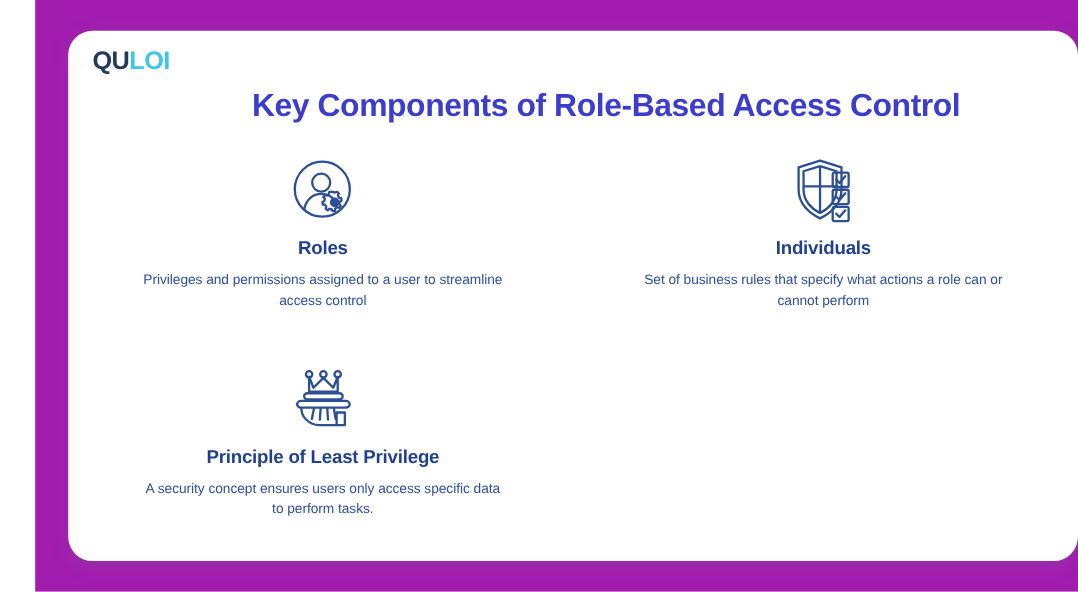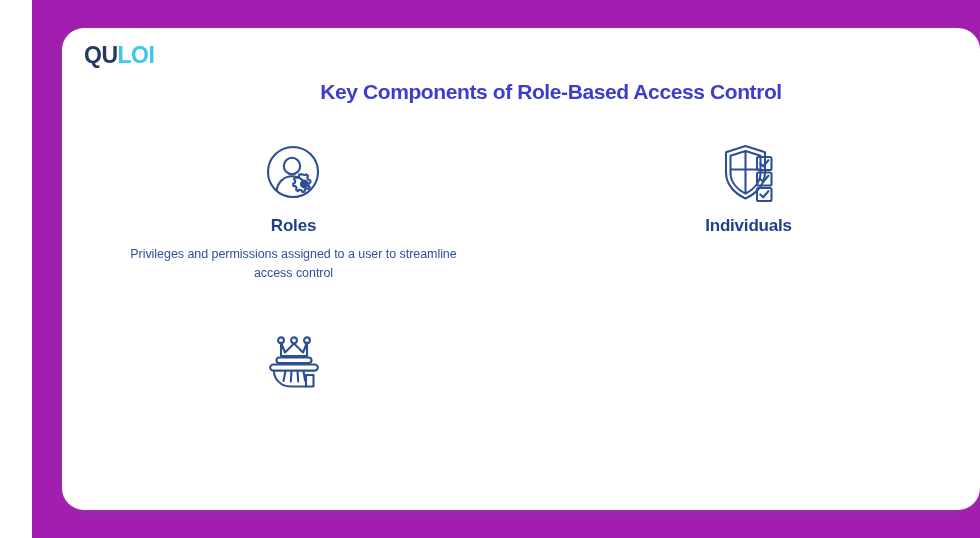--- a/index.html
+++ b/index.html
@@ -52,21 +52,21 @@
   .logo .logo-light { color: #3fc6e8; }
 
   
   .page-title {
     position: absolute;
     left: 0;
     right: 0;
     top: 52px;
     text-align: center;
     padding-left: 60px;
-    font-size: 21px;
+    font-size: 29px;
     font-weight: bold;
     color: #3c3ccd;
     letter-spacing: -0.4px;
     line-height: 1.15;
   }
 
   
   .grid {
     position: absolute;
     left: 28px;
@@ -163,20 +163,21 @@
               <rect x="37.0" y="30.5" width="14.5" height="13.0" rx="1.6"></rect>
               <path d="M40.3 36.9 L43.2 39.8 L48.4 33.7"></path>
             </g>
             <g>
               <rect x="37.0" y="46.0" width="14.5" height="13.0" rx="1.6"></rect>
               <path d="M40.3 52.4 L43.2 55.3 L48.4 49.2"></path>
             </g>
           </svg>
         </div>
         <div class="component-title">Individuals</div>
+        <div class="component-desc">Set of business rules that specify what actions a role can or cannot perform</div>
       </div>
 
 
       <div class="component">
         <div class="icon-wrap">
           <svg width="58" height="58" viewBox="0 0 58 58" fill="none" stroke="#2d4f93" stroke-width="2.1" stroke-linecap="round" stroke-linejoin="round">
 
             <path d="M16.0 8.5 L20.0 18.5 L29.0 9.5 L38.0 18.5 L42.0 8.5 L42.0 22.0 L16.0 22.0 Z"></path>
             <circle cx="16.0" cy="6.3" r="2.9"></circle>
             <circle cx="29.0" cy="6.3" r="2.9"></circle>
@@ -187,17 +188,19 @@
 
             <line x1="20.5" y1="37.0" x2="18.5" y2="47.0"></line>
             <line x1="26.5" y1="37.0" x2="25.8" y2="47.5"></line>
             <line x1="32.5" y1="37.0" x2="33.2" y2="47.5"></line>
             <line x1="38.5" y1="37.0" x2="40.0" y2="46.5"></line>
 
             <path d="M9.0 37.5 C9.0 44.5 15.5 52.5 25.5 52.5 L41.0 52.5 L41.0 41.5"></path>
             <path d="M41.0 41.0 L48.5 41.0 L48.5 52.5 L41.0 52.5"></path>
           </svg>
         </div>
+        <div class="component-title">Principle of Least Privilege</div>
+        <div class="component-desc">A security concept ensures users only access specific data to perform tasks.</div>
       </div>
 
     </div>
   </div>
 </div>
 
 </body></html>

